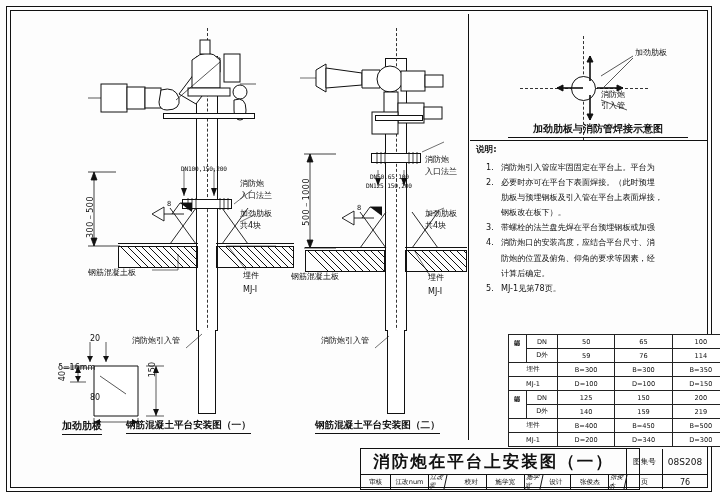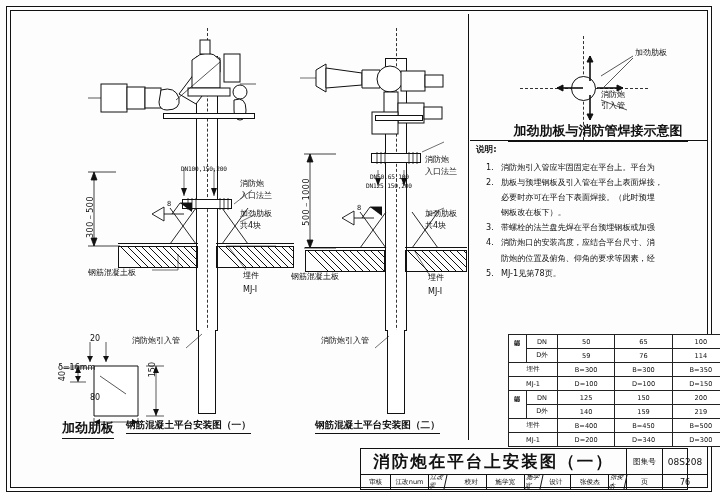--- a/index.html
+++ b/index.html
@@ -23,21 +23,21 @@
   .box{position:absolute;border:1px solid #111;box-sizing:border-box;background:#fff;}
   .notes{position:absolute;font-size:8.1px;line-height:15.1px;color:#111;}
   .note-row{display:flex;}
   .note-num{width:15px;flex:0 0 15px;}
   .note-body{flex:1;}
   table.dt{position:absolute;border-collapse:collapse;font-size:6.6px;background:#fff;}
   table.dt td{border:0.8px solid #222;text-align:center;padding:1px 2px;height:11px;
               font-family:"DejaVu Sans","Liberation Sans",sans-serif;}
   .tl{width:13px;}
   .tl2{width:26px;}
-  .title-block{position:absolute;left:360px;top:448px;width:328px;height:42px;border:1.4px solid #111;box-sizing:border-box;}
+  .title-block{position:absolute;left:360px;top:448px;width:280px;height:42px;border:1.4px solid #111;box-sizing:border-box;}
   .tb-main{position:absolute;left:0;top:0;width:266px;height:26px;
            border-right:1.2px solid #111;border-bottom:1.2px solid #111;box-sizing:border-box;
            display:flex;align-items:center;justify-content:center;
            font-size:16.5px;font-weight:bold;letter-spacing:2px;}
   .tb-code-l{position:absolute;left:266px;top:0;width:36px;height:26px;
            border-right:1.2px solid #111;border-bottom:1.2px solid #111;box-sizing:border-box;
            display:flex;align-items:center;justify-content:center;font-size:7.6px;}
   .tb-code-v{position:absolute;left:302px;top:0;width:44px;height:26px;
            border-bottom:1.2px solid #111;box-sizing:border-box;
            display:flex;align-items:center;justify-content:center;font-size:9px;}
@@ -46,21 +46,21 @@
   .tb-sign div{border-right:0.8px solid #111;box-sizing:border-box;
            display:flex;align-items:center;justify-content:center;font-size:6.6px;overflow:hidden;}
   .sg{font-family:"DejaVu Serif","Liberation Serif",serif;font-style:italic;
       font-size:9px;transform:skewX(-12deg);}
   .tb-pg-l{position:absolute;left:266px;top:26px;width:36px;height:14px;
            border-right:1.2px solid #111;box-sizing:border-box;
            display:flex;align-items:center;justify-content:center;font-size:7px;}
   .tb-pg-v{position:absolute;left:302px;top:26px;width:44px;height:14px;box-sizing:border-box;
            display:flex;align-items:center;justify-content:center;font-size:8px;}
   .cap{position:absolute;font-size:9.6px;font-weight:bold;border-bottom:1.3px solid #111;padding-bottom:1px;white-space:nowrap;}
-  .cap2{position:absolute;font-size:13px;font-weight:bold;border-bottom:1.1px solid #111;padding-bottom:1px;white-space:nowrap;}
+  .cap2{position:absolute;font-size:10px;font-weight:bold;border-bottom:1.1px solid #111;padding-bottom:1px;white-space:nowrap;}
   .hatch{position:absolute;box-sizing:border-box;border:1px solid #111;
      background:repeating-linear-gradient(45deg,#111 0 0.6px,transparent 0.6px 5px);}
   .circ{position:absolute;border:1.1px solid #111;border-radius:50%;box-sizing:border-box;background:#fff;}
   .notes-title{position:absolute;font-size:8.6px;font-weight:bold;}
   svg{position:absolute;overflow:visible;}
 </style>
 </head>
 <body>
 
 <div id="sheet">
@@ -103,36 +103,37 @@
   <div class="notes" id="notes-list" style="left:486px;top:160px;width:216px;">
       <div class="note-row">
         <div class="note-num">1.</div>
         <div class="note-body">
           <div>消防炮引入管应牢固固定在平台上。平台为</div>
         </div>
       </div>
       <div class="note-row">
         <div class="note-num">2.</div>
         <div class="note-body">
+          <div>必要时亦可在平台下表面焊接。（此时预埋</div>
           <div>肋板与预埋钢板及引入管在平台上表面焊接，</div>
-          <div>必要时亦可在平台下表面焊接。（此时预埋</div>
           <div>钢板改在板下）。</div>
         </div>
       </div>
       <div class="note-row">
         <div class="note-num">3.</div>
         <div class="note-body">
           <div>带螺栓的法兰盘先焊在平台预埋钢板或加强</div>
         </div>
       </div>
       <div class="note-row">
         <div class="note-num">4.</div>
         <div class="note-body">
           <div>消防炮口的安装高度，应结合平台尺寸、消</div>
           <div>防炮的位置及俯角、仰角的要求等因素，经</div>
+          <div>计算后确定。</div>
         </div>
       </div>
       <div class="note-row">
         <div class="note-num">5.</div>
         <div class="note-body">
           <div>MJ-1见第78页。</div>
         </div>
       </div>
     </div>
 

